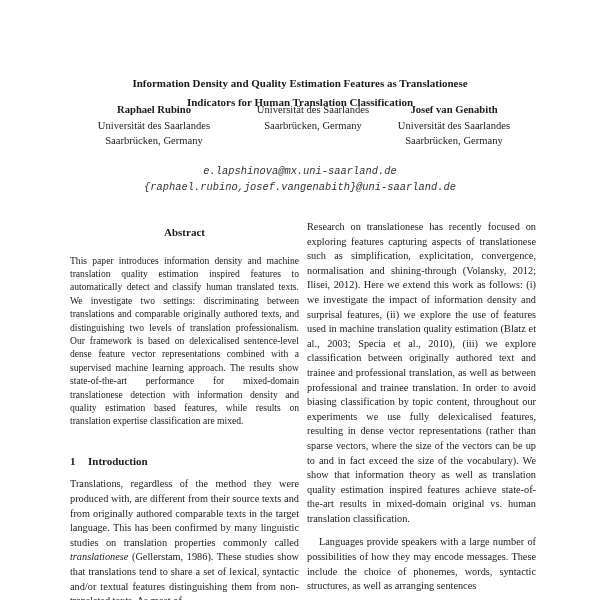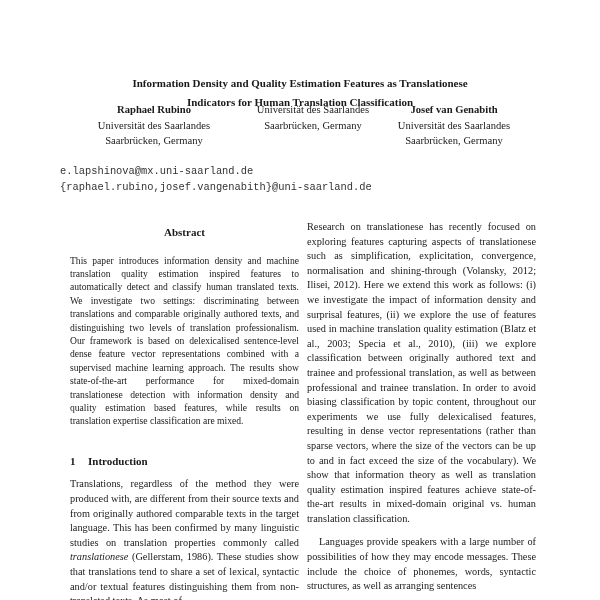--- a/index.html
+++ b/index.html
@@ -6,23 +6,23 @@
   body { width: 600px; height: 600px; overflow: hidden; position: relative;
          font-family: "Liberation Serif", "DejaVu Serif", serif; color: #1a1a1a; }
   .title { position: absolute; left: 60px; top: 74px; width: 480px; text-align: center;
            font-weight: bold; font-size: 11px; line-height: 19px; }
   .authors { position: absolute; left: 60px; top: 102px; width: 480px; height: 60px; }
   .author { position: absolute; top: 0; text-align: center; font-size: 10.6px; line-height: 15.5px; }
   .author .name { font-weight: bold; }
   .a1 { left: 24px; width: 140px; }
   .a2 { left: 168px; width: 170px; }
   .a3 { left: 324px; width: 140px; }
-  .emails { position: absolute; left: 60px; top: 163px; width: 480px; 
+  .emails { position: absolute; left: 60px; top: 163px; width: 480px; text-align: center;
             font-family: "Liberation Mono", "DejaVu Sans Mono", monospace; font-size: 10.4px;
-            line-height: 16px; color: #333; }
+            line-height: 16px; color: #333; font-style: italic; }
   .col { position: absolute; top: 220px; width: 229px; font-size: 10.3px; line-height: 14.6px; text-align: justify; }
   .col-left { left: 70px; }
   .col-right { left: 307px; }
   .abs-heading { text-align: center; font-weight: bold; font-size: 11px; margin: 5px 0 14px 0; }
   .abs-body { margin: 0 12px; font-size: 9.6px; line-height: 13.4px; hyphens: auto; }
   .sec-heading { font-weight: bold; font-size: 11px; margin: 26px 0 9px 0; }
   .sec-heading .num { display: inline-block; width: 18px; }
   .para { margin: 0; hyphens: auto; }
   .para + .para { text-indent: 12px; margin-top: 9px; }
   .first { margin-top: 0; }

